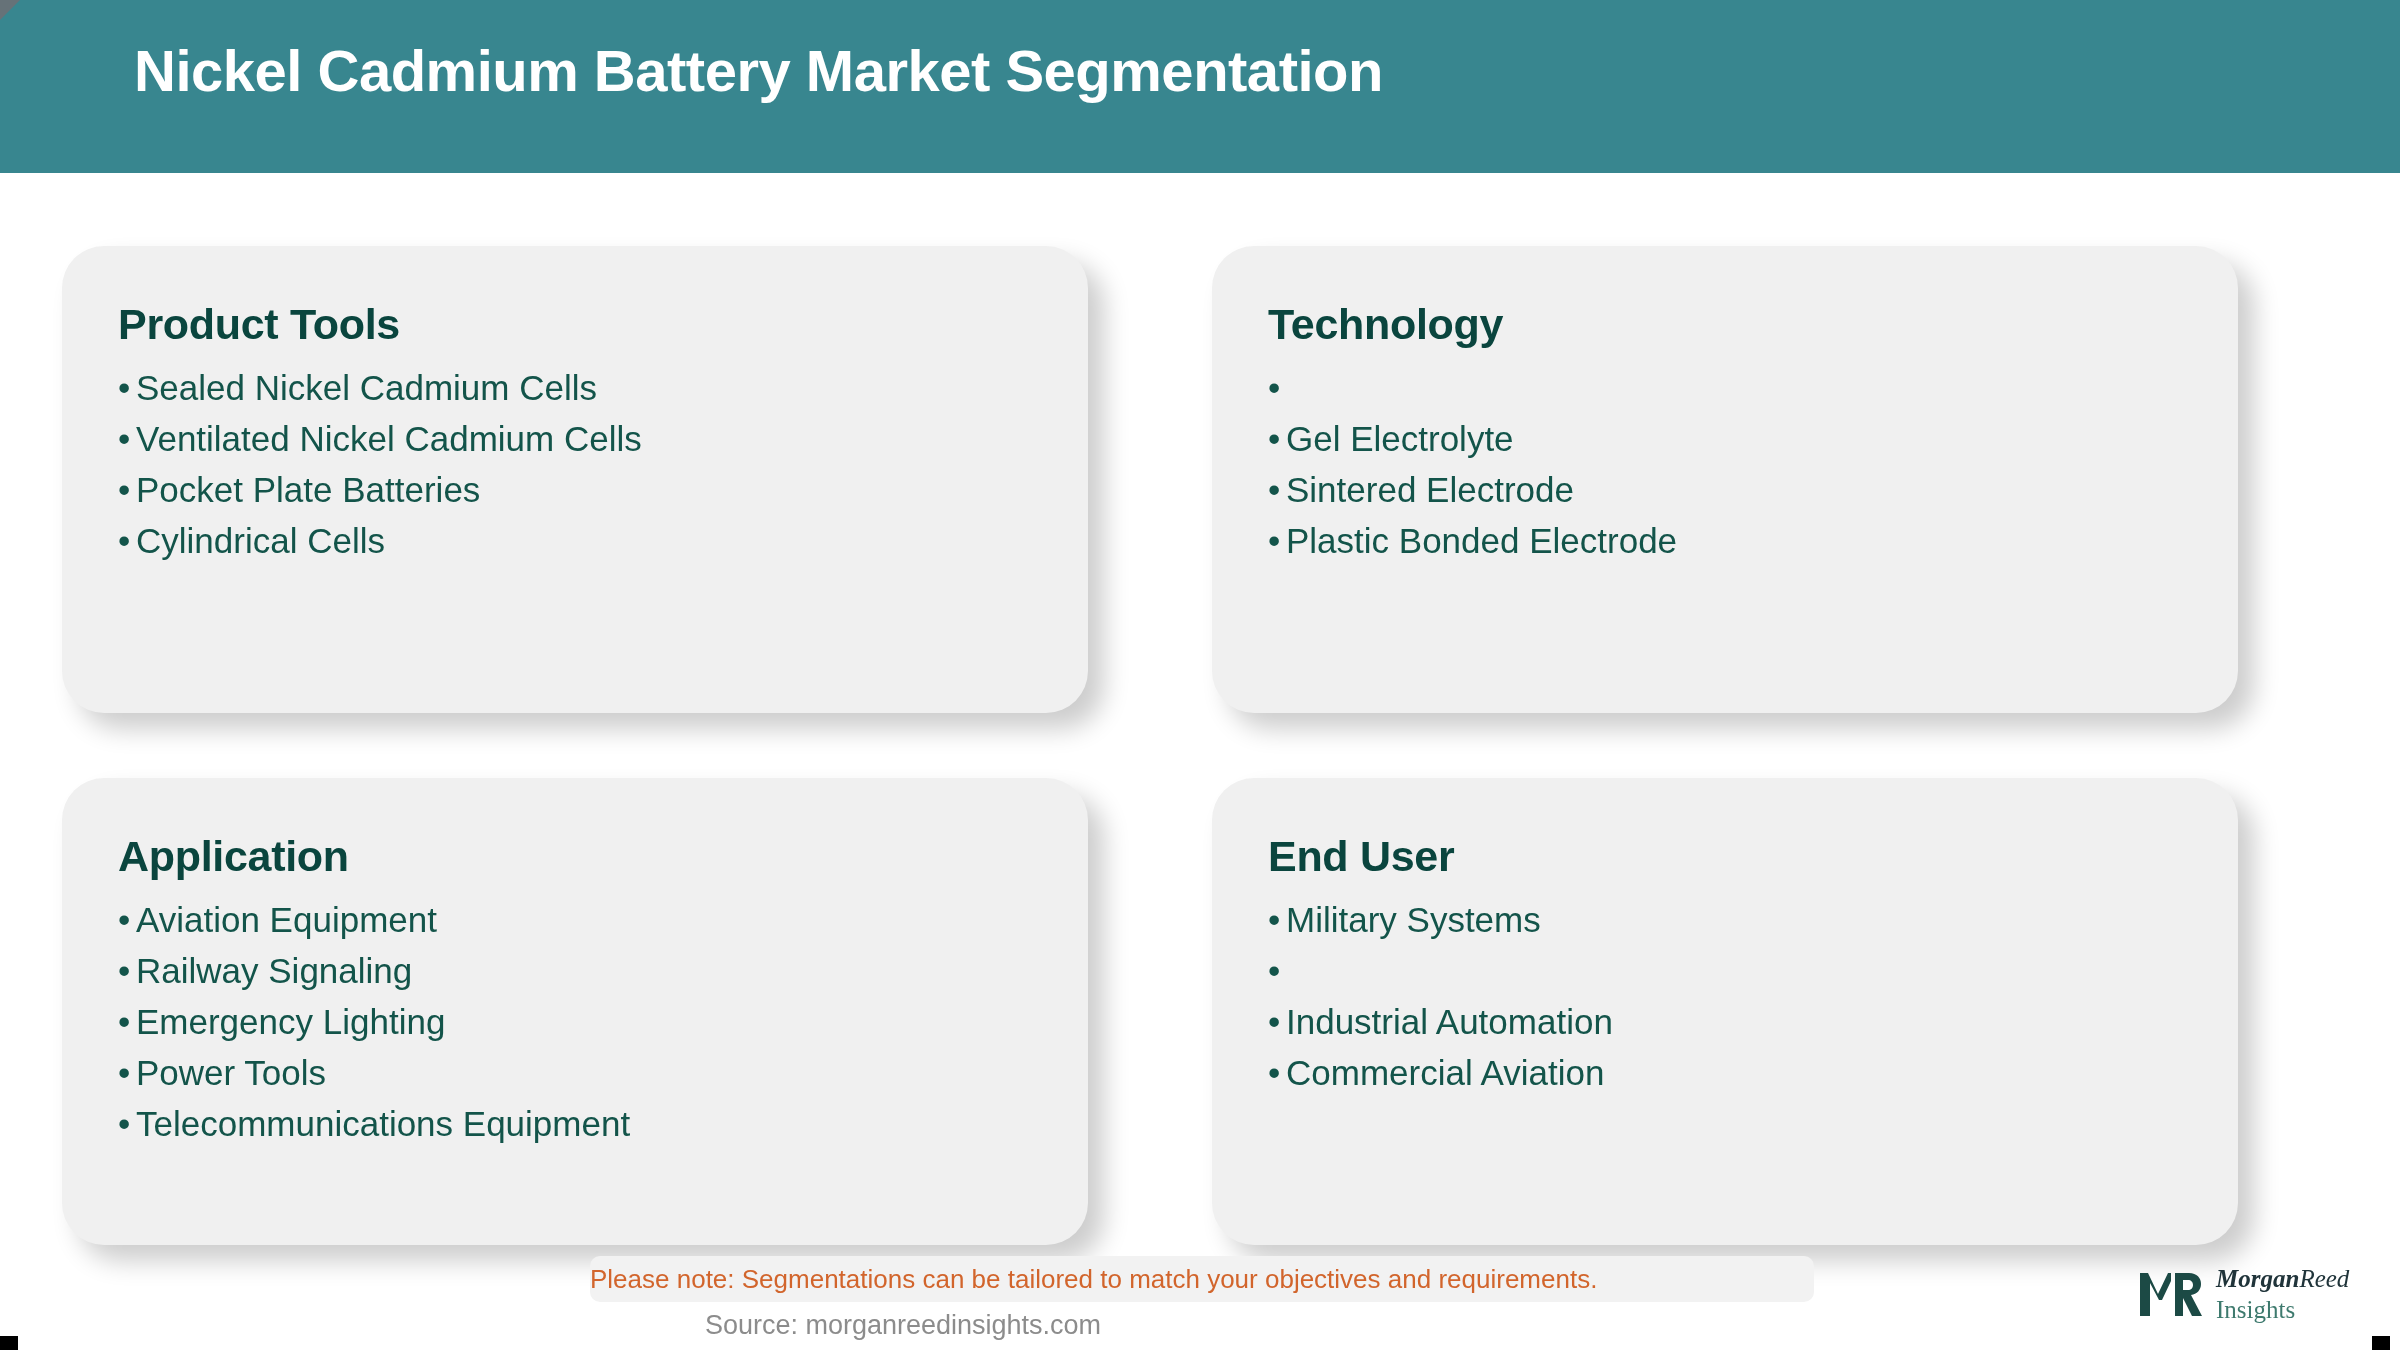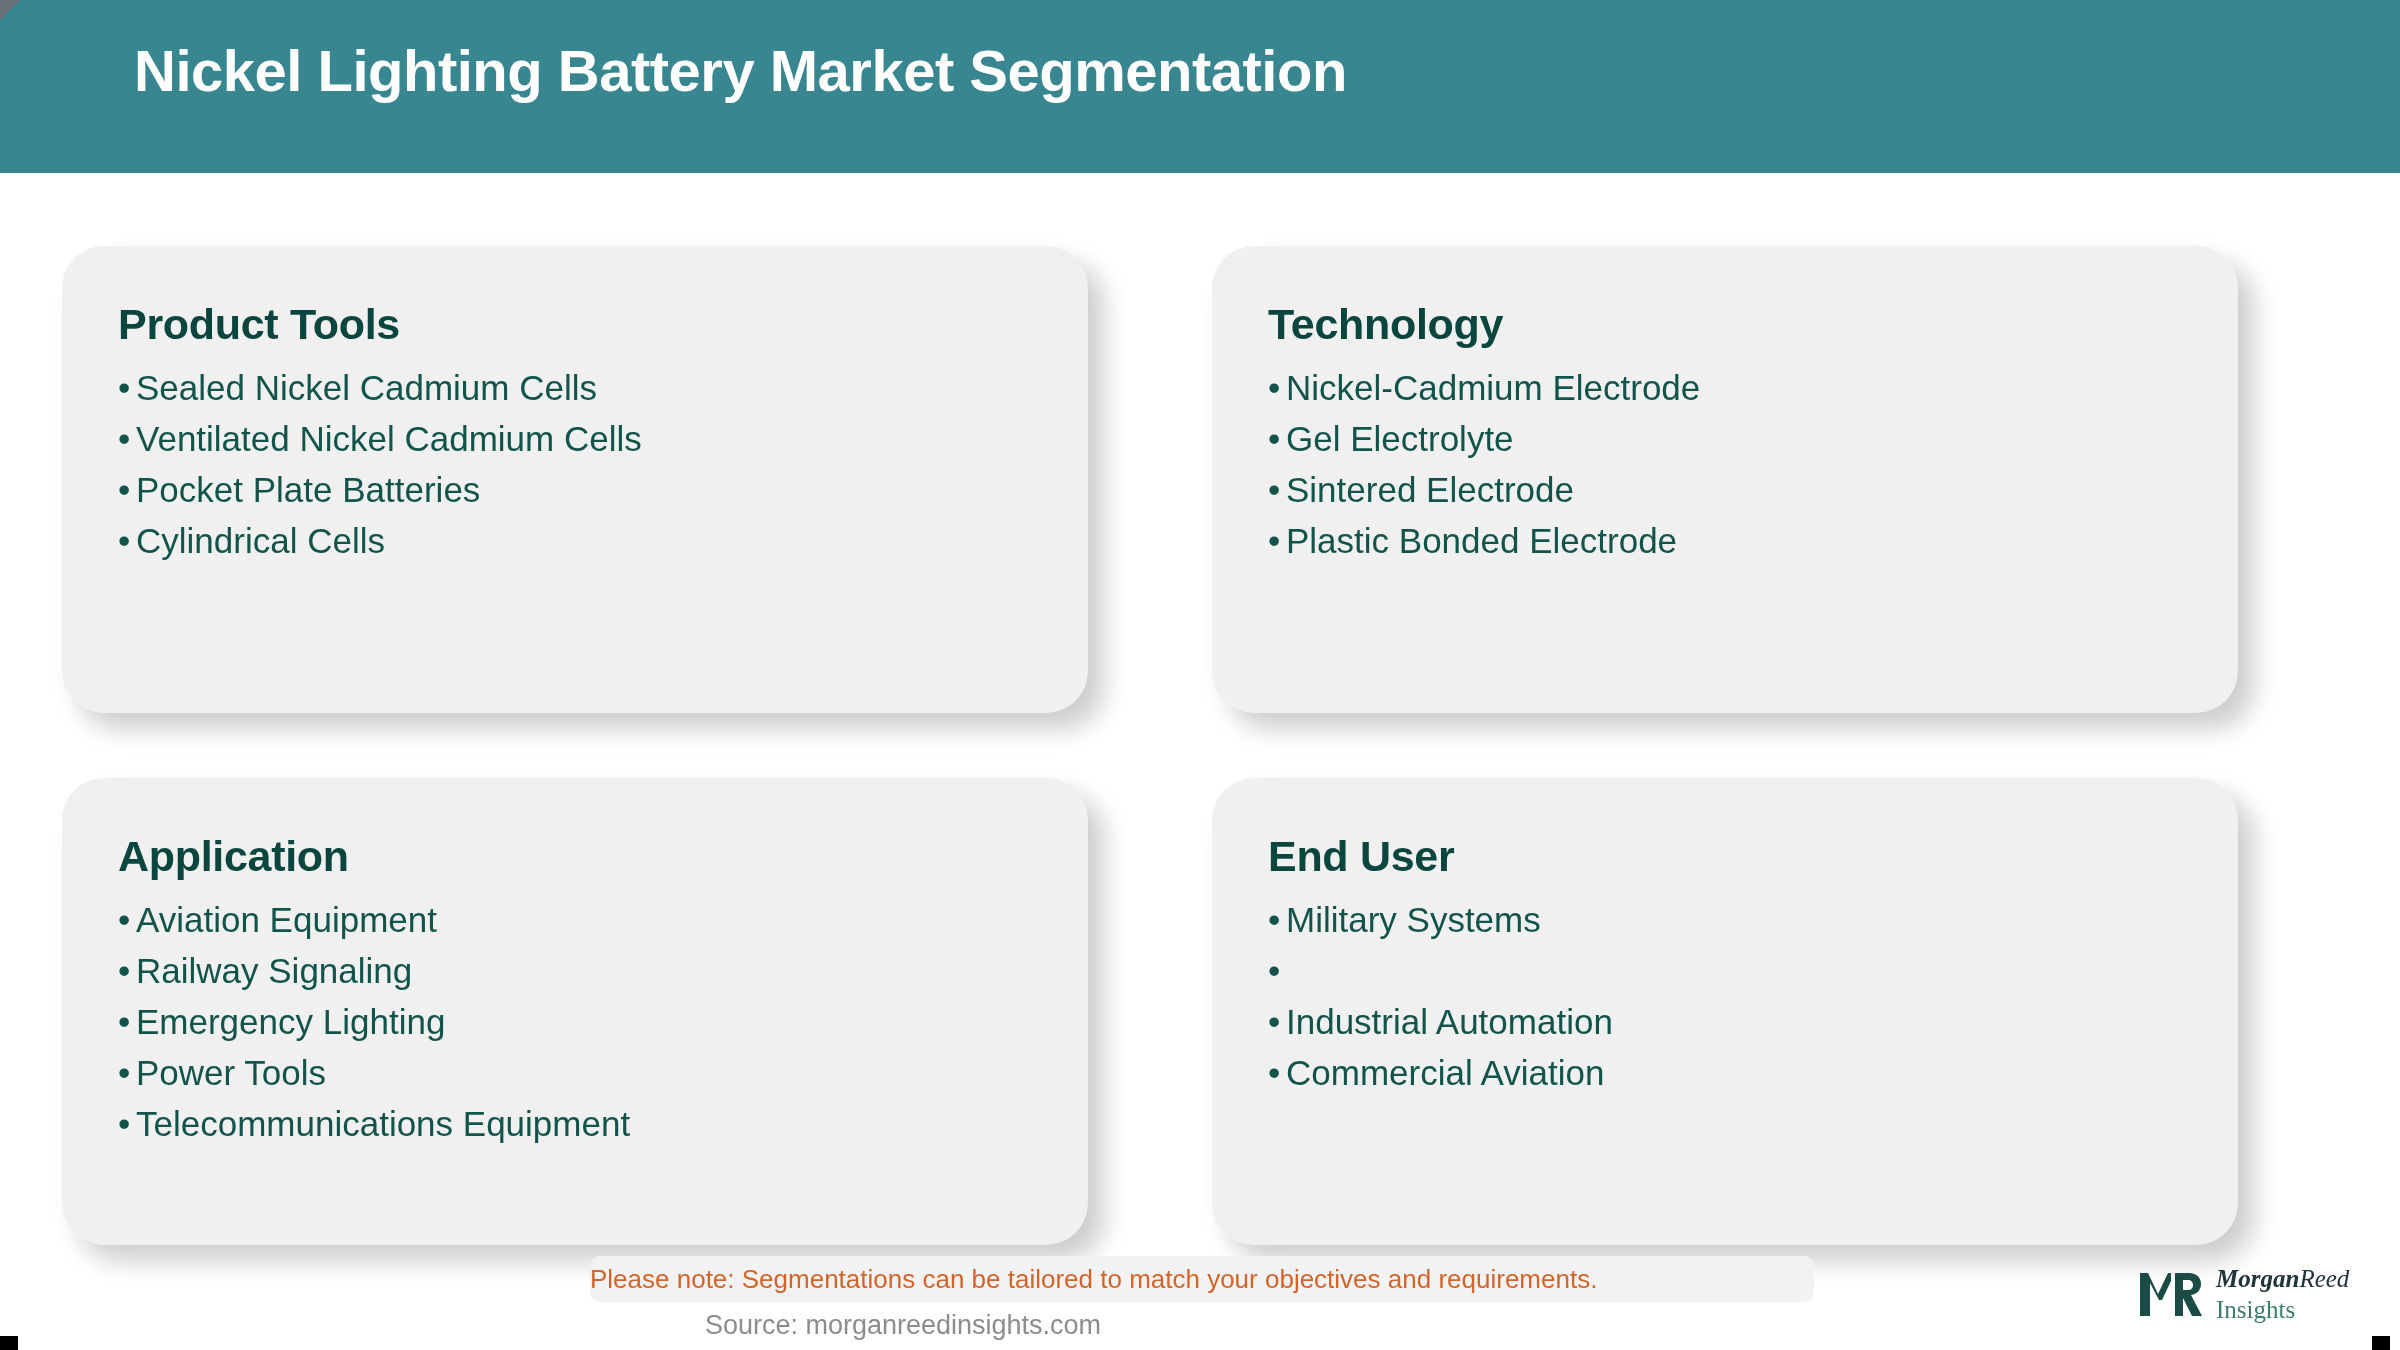--- a/index.html
+++ b/index.html
@@ -173,21 +173,21 @@
     background: #000000;
   }
   .corner-sq.bl { left: 0;     bottom: 0; }
   .corner-sq.br { right: 10px; bottom: 0; }
 </style>
 </head>
 <body>
 
 <div class="header-band">
   <div class="header-corner-artifact"></div>
-  <div class="page-title">Nickel Lighting Battery Market Segmentation</div>
+  <div class="page-title">Nickel Cadmium Battery Market Segmentation</div>
 </div>
 
 <div class="cards-area">
 
   <div class="card col-left row-top">
     <div class="card-title">Product Tools</div>
     <ul class="card-list">
       <li>
         <span class="bullet-dot">•</span>
         <span class="bullet-text">Sealed Nickel Cadmium Cells</span>
@@ -205,21 +205,20 @@
         <span class="bullet-text">Cylindrical Cells</span>
       </li>
     </ul>
   </div>
 
   <div class="card col-right row-top">
     <div class="card-title">Technology</div>
     <ul class="card-list">
       <li>
         <span class="bullet-dot">•</span>
-        <span class="bullet-text">Nickel-Cadmium Electrode</span>
       </li>
       <li>
         <span class="bullet-dot">•</span>
         <span class="bullet-text">Gel Electrolyte</span>
       </li>
       <li>
         <span class="bullet-dot">•</span>
         <span class="bullet-text">Sintered Electrode</span>
       </li>
       <li>

